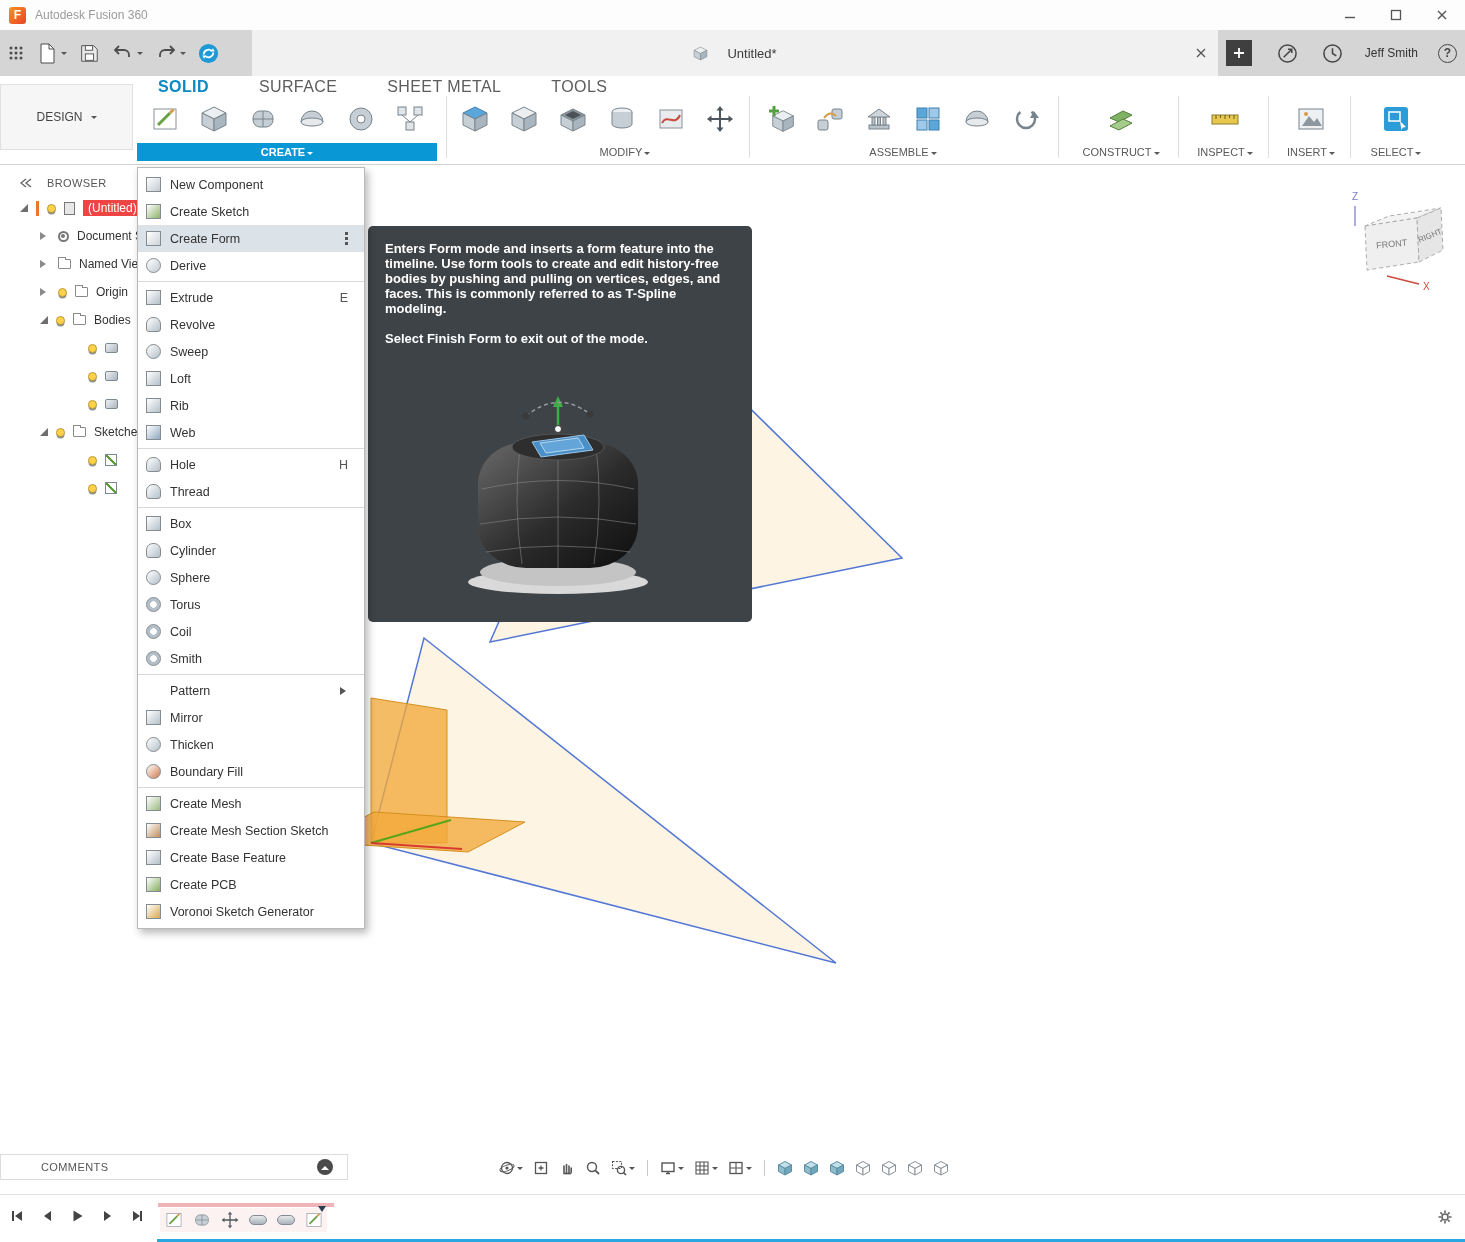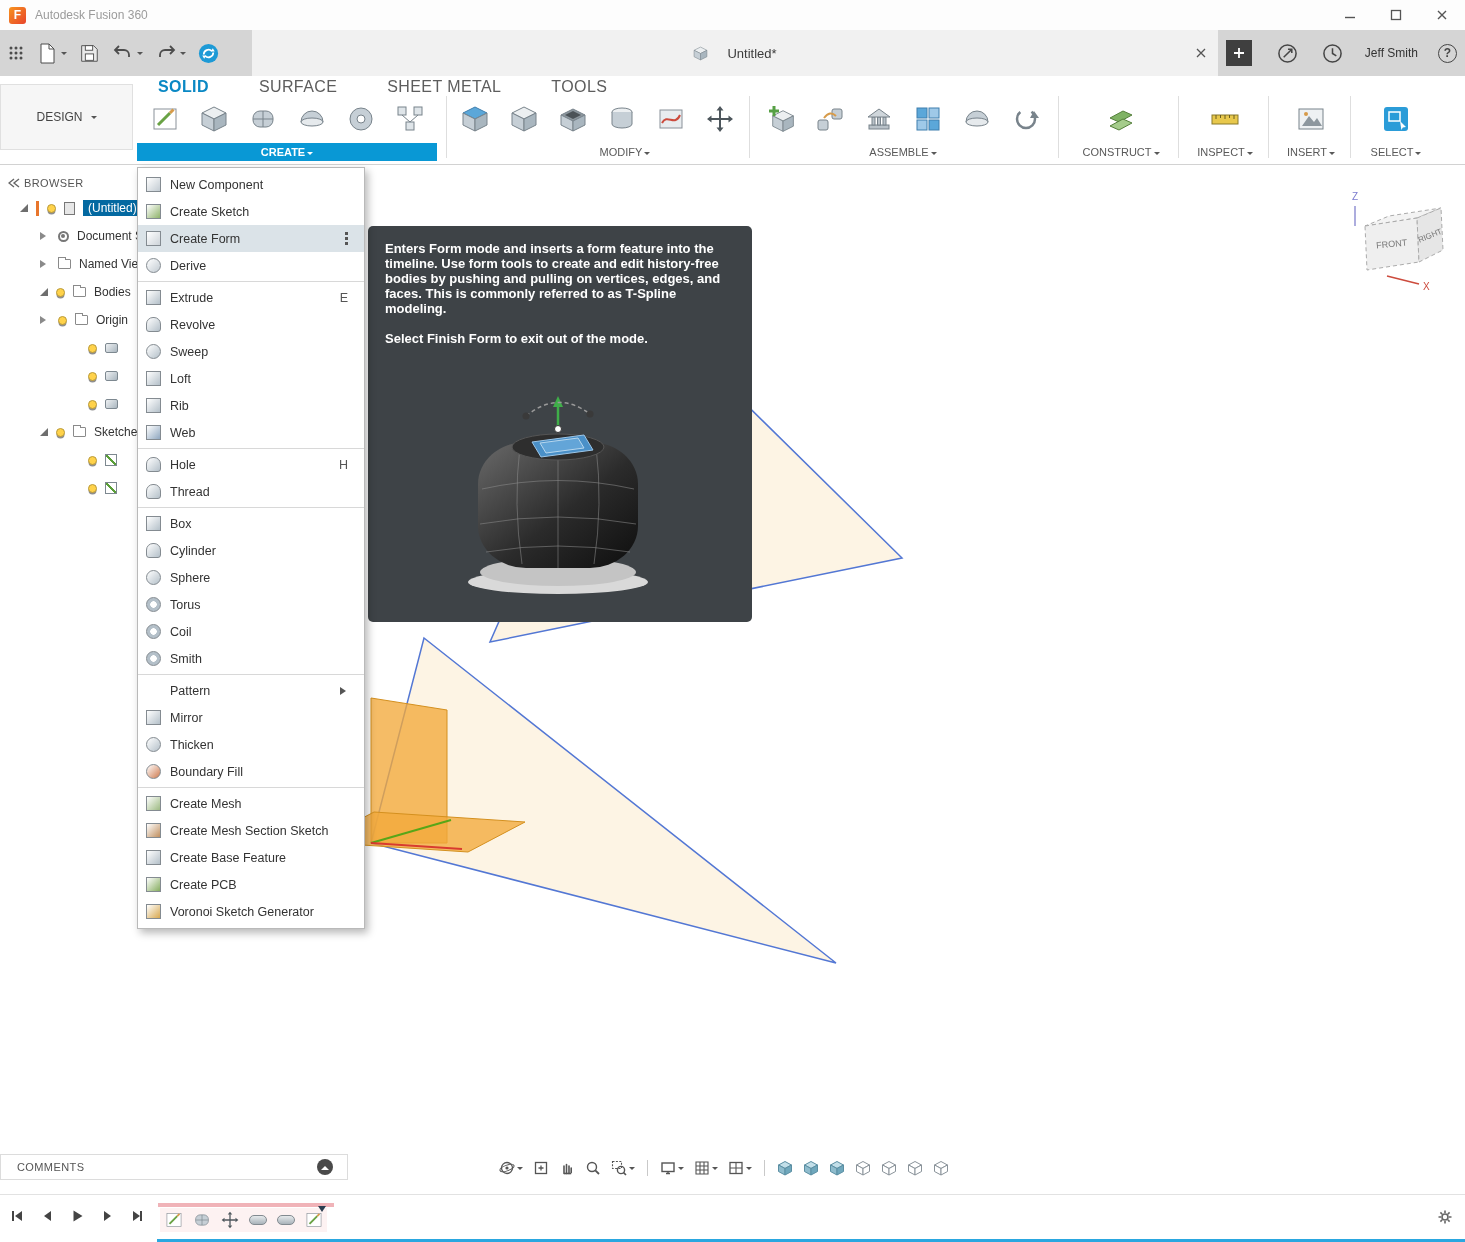--- a/index.html
+++ b/index.html
@@ -39,37 +39,37 @@
   .tbg-label .caret{border-top-color:currentColor;margin-top:5px}
   .tbg-label.create{background:#0998d5;color:#fff;font-weight:bold}
   .vsep{position:absolute;top:20px;height:62px;width:1px;background:#dedede}
 
   
   .canvas-svg{position:absolute;left:0;top:165px;width:1465px;height:1029px;z-index:1}
   .viewcube{position:absolute;left:1335px;top:178px;width:120px;height:122px;z-index:6}
 
   
   .browser{position:absolute;left:0;top:172px;width:272px;background:rgba(255,255,255,.72);z-index:5}
-  .browser-head{height:22px;display:flex;align-items:center;gap:4px;padding-left:8px;color:#555;font-size:11px;letter-spacing:.4px}
+  .browser-head{height:22px;display:flex;align-items:center;gap:15px;padding-left:20px;color:#555;font-size:11px;letter-spacing:.4px}
   .b-row{height:28px;display:flex;align-items:center;gap:8px;font-size:12px;color:#333}
   .b-row.lvl0{padding-left:20px}
   .b-row.lvl1{padding-left:40px}
   .b-row.lvl2{padding-left:88px}
   .tri-c{width:0;height:0;border:4.5px solid transparent;border-left:6px solid #8a8a8a}
   .tri-o{width:0;height:0;border-bottom:8px solid #6e6e6e;border-left:8px solid transparent}
   .abar{width:3px;height:15px;background:#e8762c}
   .bulb{width:9px;height:9px;border-radius:50%;background:#ffd24a;border:1.5px solid #b99a3a;box-shadow:0 2px 0 -0.5px #8f8f8f}
   .folderic{width:13px;height:10px;background:#fff;border:1px solid #8a8a8a;border-radius:1px;position:relative}
   .folderic::before{content:"";position:absolute;left:-1px;top:-3px;width:6px;height:2px;background:#fff;border:1px solid #8a8a8a;border-bottom:none}
   .gearic{width:11px;height:11px;border:2.5px solid #777;border-radius:50%;position:relative}
   .gearic::before{content:"";position:absolute;left:1px;top:1px;width:4px;height:4px;background:#777;border-radius:50%}
   .docic{width:11px;height:13px;background:#e7e7e7;border:1px solid #777}
   .bodyic{width:13px;height:10px;border-radius:2px;background:linear-gradient(135deg,#eef1f3,#aab6bf);border:1px solid #7d8890}
   .sketchic{width:12px;height:12px;border:1px solid #7d8890;background:linear-gradient(45deg,#fff 42%,#5a9e38 42%,#5a9e38 58%,#fff 58%)}
-  .b-label.rootsel{background:#0369a1;color:#fff;padding:1px 5px}
+  .b-label.rootsel{background:#ef4444;color:#fff;padding:1px 5px}
 
   
   .create-menu{position:absolute;left:137px;top:167px;width:228px;background:#fff;border:1px solid #b9b9b9;box-shadow:3px 4px 8px rgba(0,0,0,.28);z-index:30;padding:3px 0}
   .menu-item{height:27px;display:flex;align-items:center;padding:0 8px;font-size:12.5px;color:#333;position:relative}
   .menu-item.selected{background:#dbe3e8}
   .mi{width:15px;height:15px;margin-right:9px;flex:0 0 15px;border:1px solid #848b91;background:linear-gradient(135deg,#fff, var(--t,#b4c0c9))}
   .mi.cy{border-radius:7px 7px 3px 3px}
   .mi.ci{border-radius:50%}
   .mi.to{border-radius:50%;background:radial-gradient(circle,#fff 0 3px,var(--t,#b4c0c9) 3.5px)}
   .mi.none{border:none;background:none}
@@ -79,21 +79,21 @@
   .mmore{margin-left:auto;margin-right:8px;width:3px;height:3px;background:#555;box-shadow:0 -5px #555,0 5px #555}
   .menu-sep{height:1px;background:#d8d8d8;margin:2px 0}
 
   
   .form-tip{position:absolute;left:368px;top:226px;width:384px;height:396px;background:#3e4347;border-radius:5px;z-index:20;color:#fff;padding:15px 17px;font-size:13px;font-weight:bold;line-height:15px}
   .form-tip p{margin-bottom:15px}
   .tip-img{position:absolute;left:72px;top:158px}
 
   
   .comments-bar{position:absolute;left:0;top:1154px;width:348px;height:26px;background:#fff;border:1px solid #dcdcdc;display:flex;align-items:center;z-index:6}
-  .comments-label{margin-left:16px;font-size:11px;color:#555;letter-spacing:.4px}
+  .comments-label{margin-left:40px;font-size:11px;color:#555;letter-spacing:.4px}
   .comments-expand{margin-left:auto;margin-right:14px;width:16px;height:16px;border-radius:50%;background:#4a4a4a;display:flex;align-items:center;justify-content:center}
   .comments-expand i{width:0;height:0;border:4px solid transparent;border-bottom-color:#fff;margin-top:-3px}
 
   .navbar{position:absolute;left:497px;top:1156px;height:24px;display:flex;align-items:center;gap:6px;z-index:6}
   .nbtn{display:flex;align-items:center;justify-content:center;height:22px;padding:0 2px}
   .i16{width:16px;height:16px}
   .ndiv{width:1px;height:16px;background:#c9c9c9;margin:0 4px}
 
   .timeline{position:absolute;left:0;top:1194px;width:100%;height:48px;background:#fff;border-top:1px solid #e2e2e2;z-index:6}
   .tl-controls{position:absolute;left:6px;top:10px;display:flex;gap:8px}
@@ -612,30 +612,30 @@
           <span class="tri-c"></span>
           <span class="gearic"></span>
           <span class="b-label">Document Settings</span>
         </div>
         <div class="b-row lvl1">
           <span class="tri-c"></span>
           <span class="folderic"></span>
           <span class="b-label">Named Views</span>
         </div>
         <div class="b-row lvl1">
+          <span class="tri-c"></span>
+          <span class="bulb"></span>
+          <span class="folderic"></span>
+          <span class="b-label">Origin</span>
+        </div>
+        <div class="b-row lvl1">
           <span class="tri-o"></span>
           <span class="bulb"></span>
           <span class="folderic"></span>
           <span class="b-label">Bodies</span>
-        </div>
-        <div class="b-row lvl1">
-          <span class="tri-c"></span>
-          <span class="bulb"></span>
-          <span class="folderic"></span>
-          <span class="b-label">Origin</span>
         </div>
         <div class="b-row lvl2">
           <span class="bulb"></span>
           <span class="bodyic"></span>
         </div>
         <div class="b-row lvl2">
           <span class="bulb"></span>
           <span class="bodyic"></span>
         </div>
         <div class="b-row lvl2">

